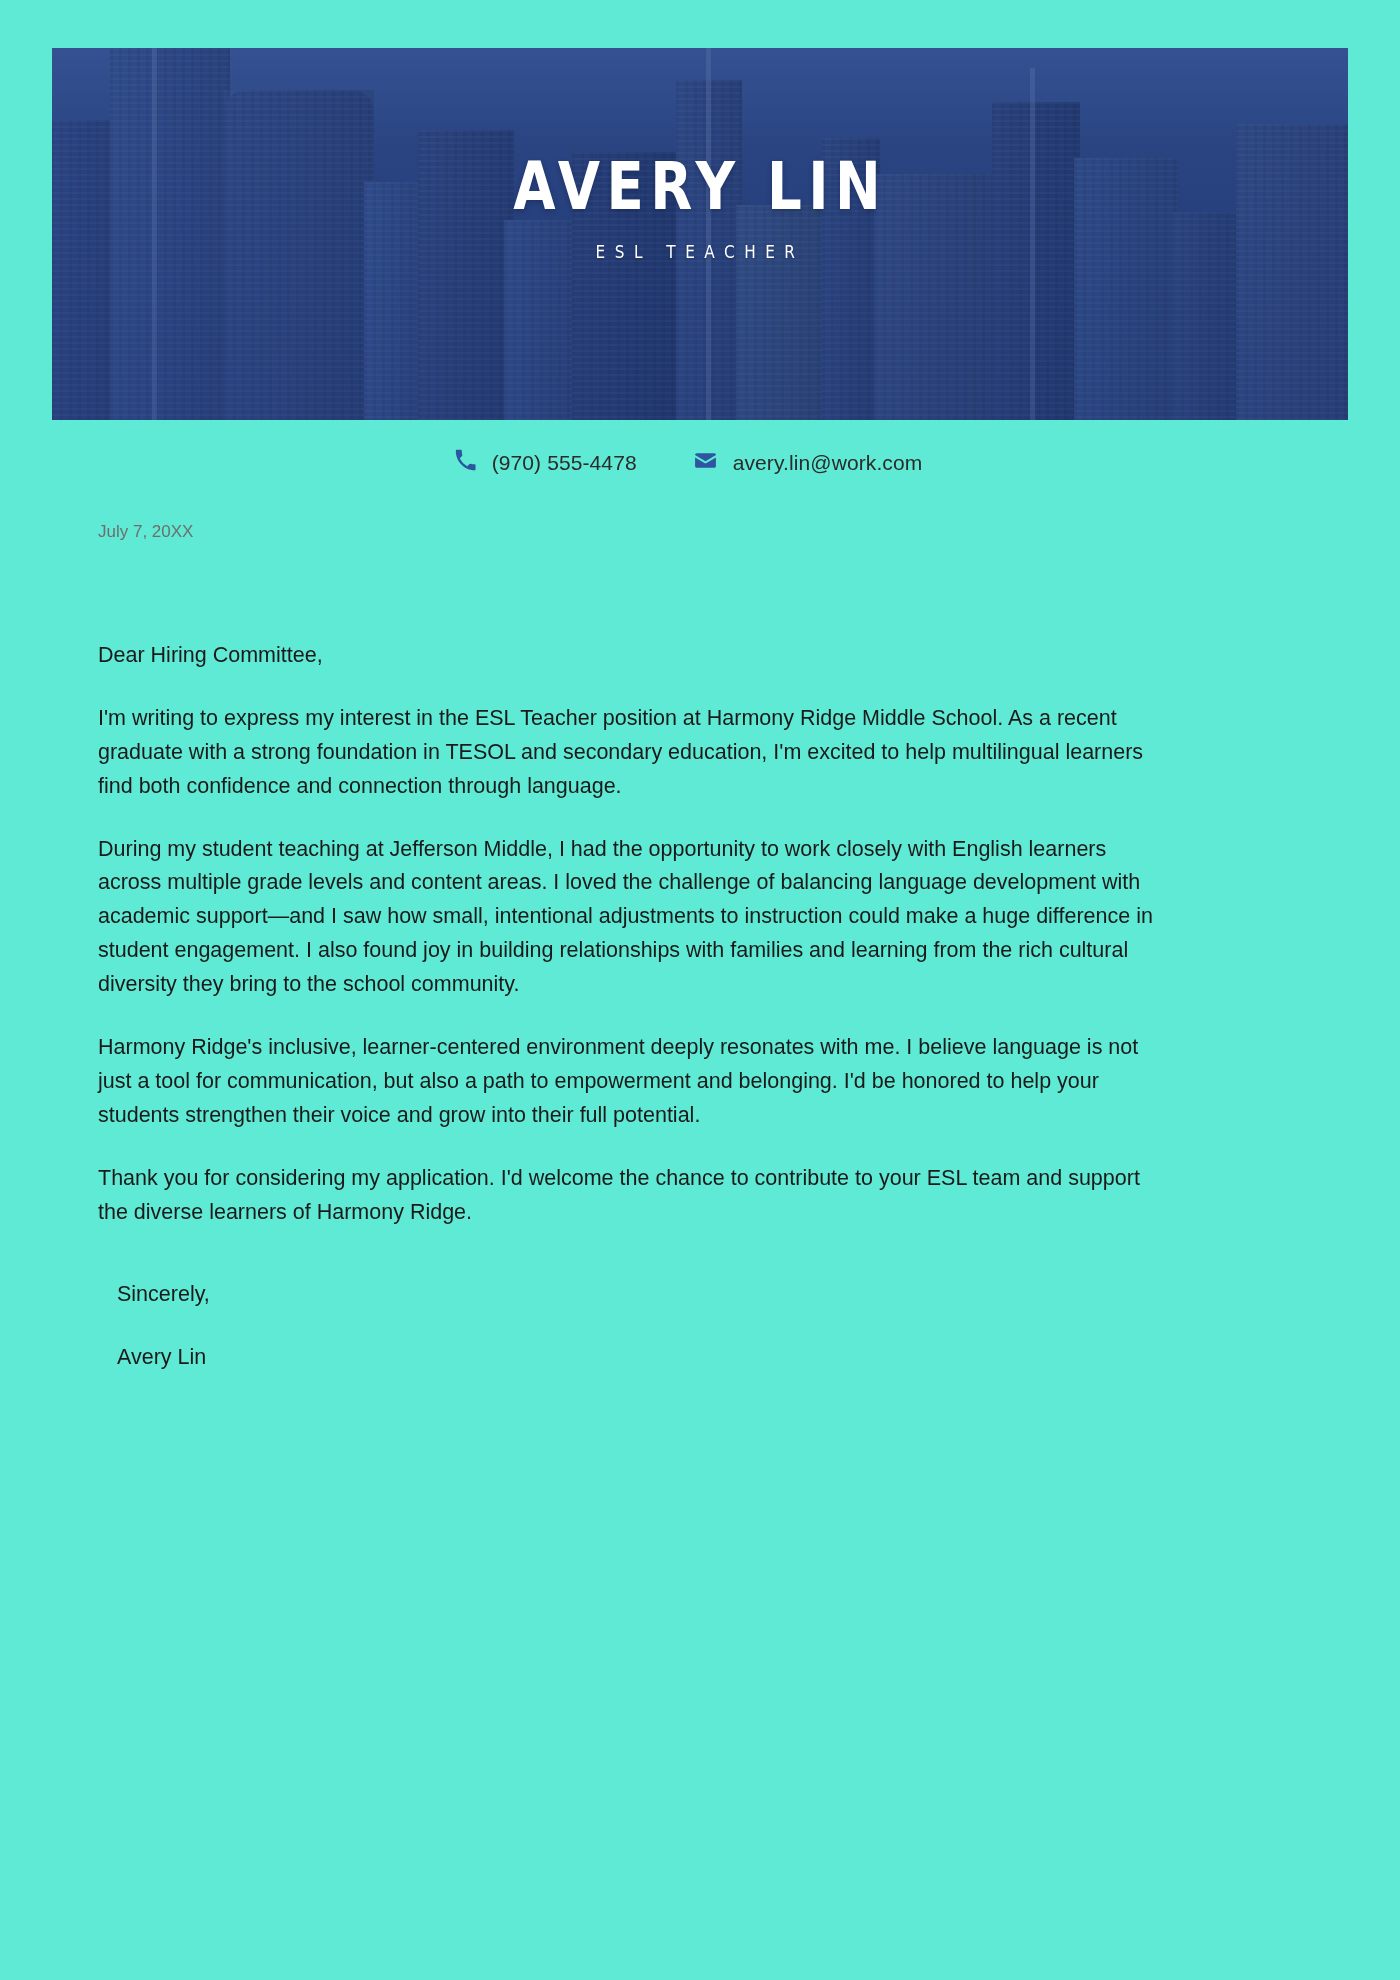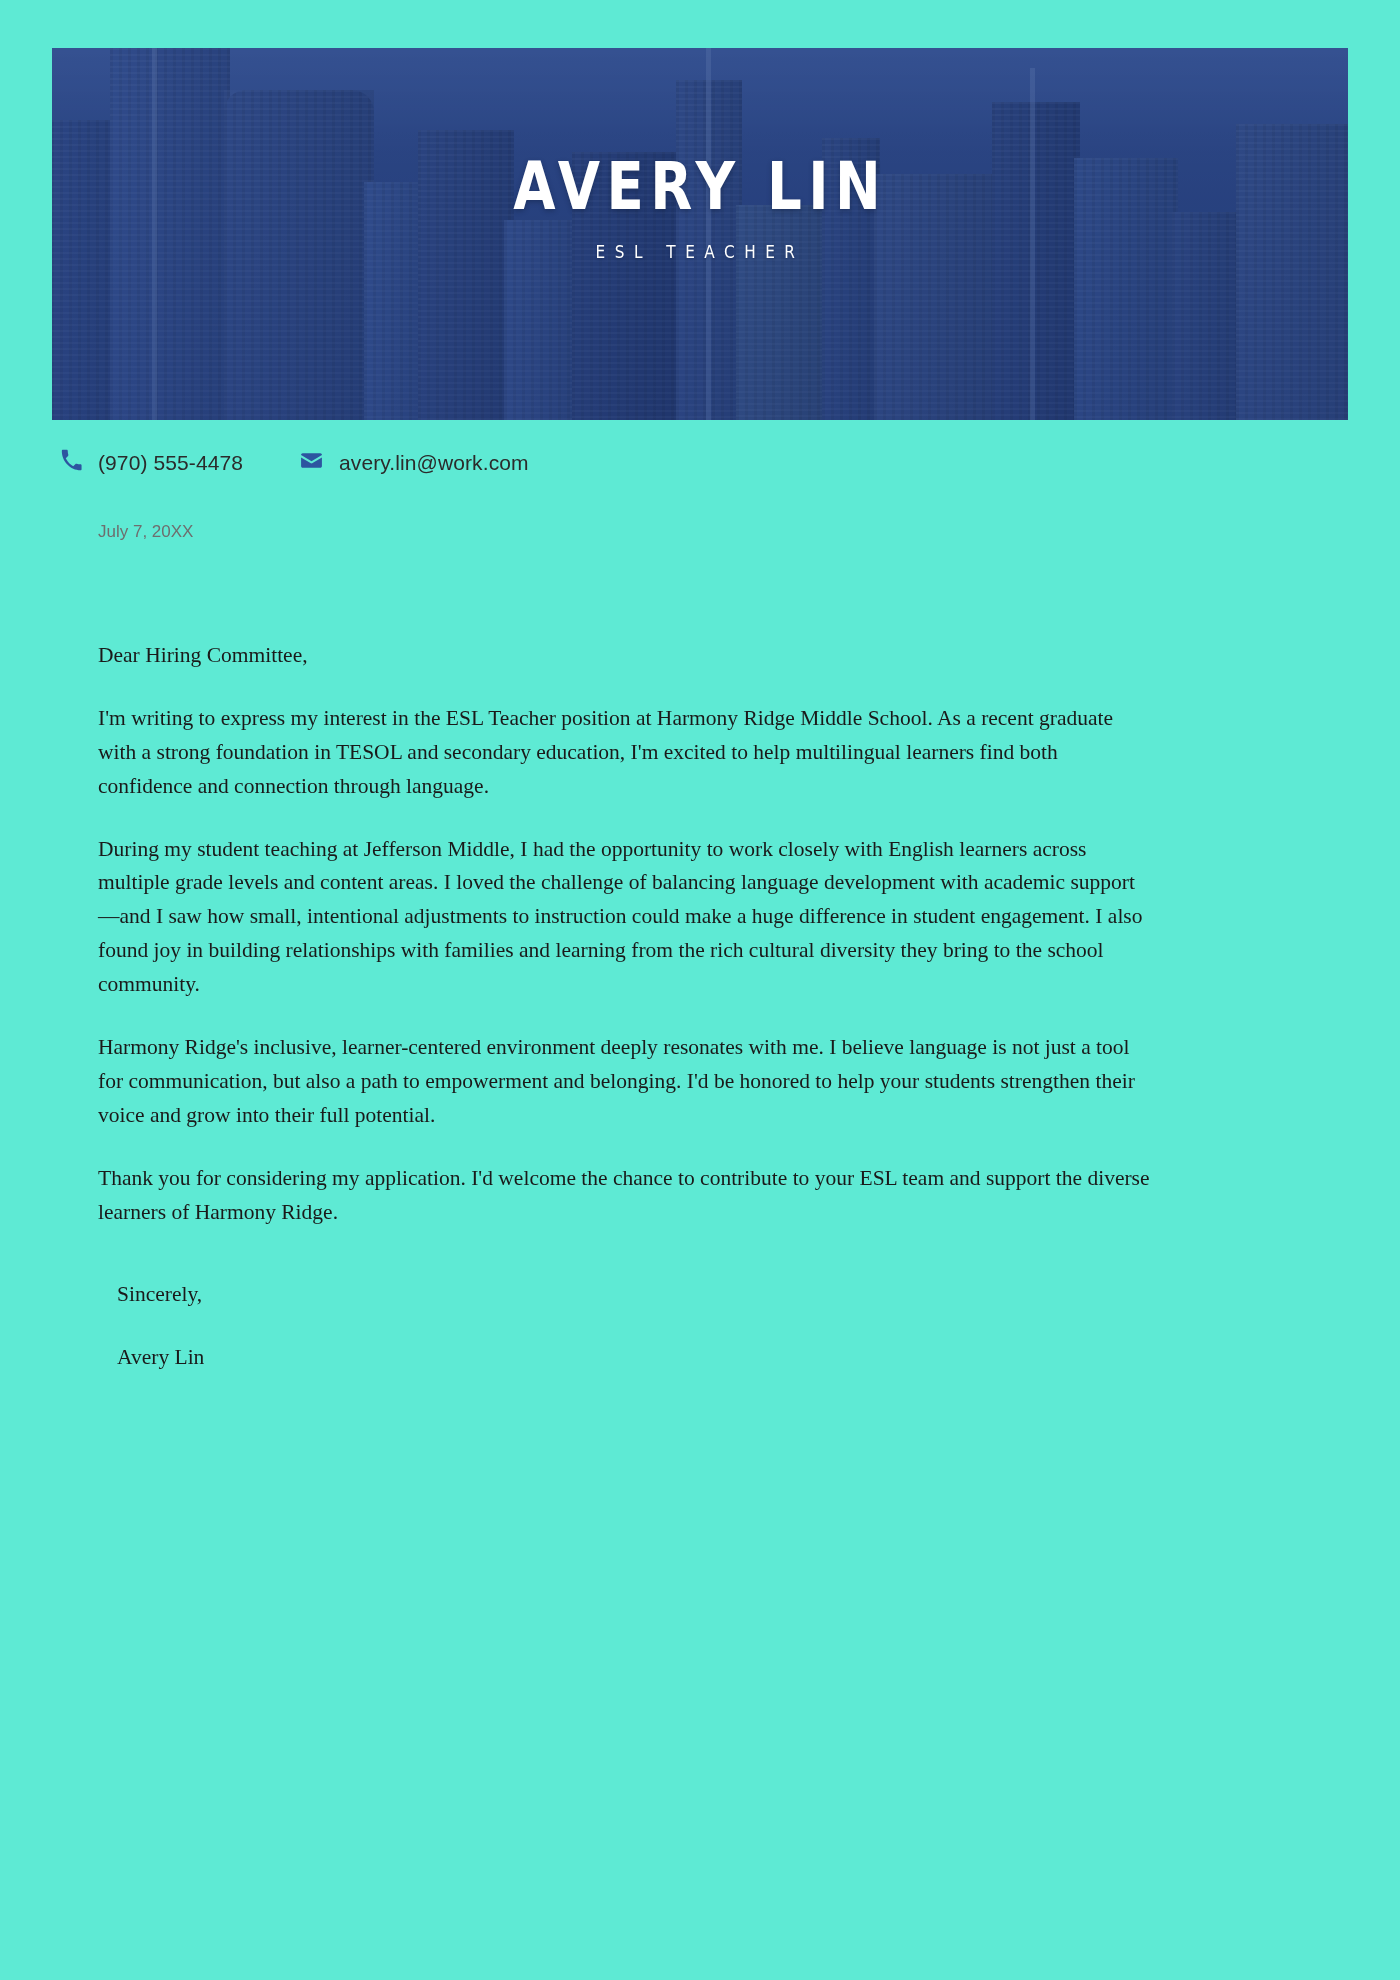--- a/index.html
+++ b/index.html
@@ -79,22 +79,22 @@
     font-size:17px;
     font-weight:400;
     letter-spacing:9.5px;
     text-shadow:0 1px 3px rgba(18,34,66,0.45);
     white-space:nowrap;
   }
 
   
   .contact {
     position:absolute;
-    left:60px; top:448px; width:1296px;
-    display:flex; align-items:center; justify-content:flex-start;
+    left:40px; top:448px; width:1296px;
+    display:flex; align-items:center; justify-content:center;
     gap:56px;
   }
   .citem { display:flex; align-items:center; gap:15px; }
   .citem .ctext {
     font-size:21px; color:#2b2b2b;
     font-family:"Liberation Sans", sans-serif;
     letter-spacing:0.1px;
   }
   .ico { display:block; }
 
@@ -113,21 +113,21 @@
     margin-top:50px;
     font-size:21px; color:#6e6e6e;
     font-family:"Liberation Sans", sans-serif;
     line-height:1.62;
   }
   .recipient div { white-space:nowrap; }
 
   .body {
     margin-top:94px;
     width:1055px;
-    font-family:Liberation Serif, serif;
+    font-family:Liberation Sans, sans-serif;
     font-size:21.5px;
     color:#1a1a1a;
     line-height:1.58;
   }
   .body p { margin:0 0 29px 0; }
   .salutation { margin:0 0 29px 0; }
   .signoff { margin-top:48px;margin-left:19px; }
   .signoff p { margin:0 0 29px 0; }
   .signoff p:last-child { margin-bottom:0; }
 </style>

